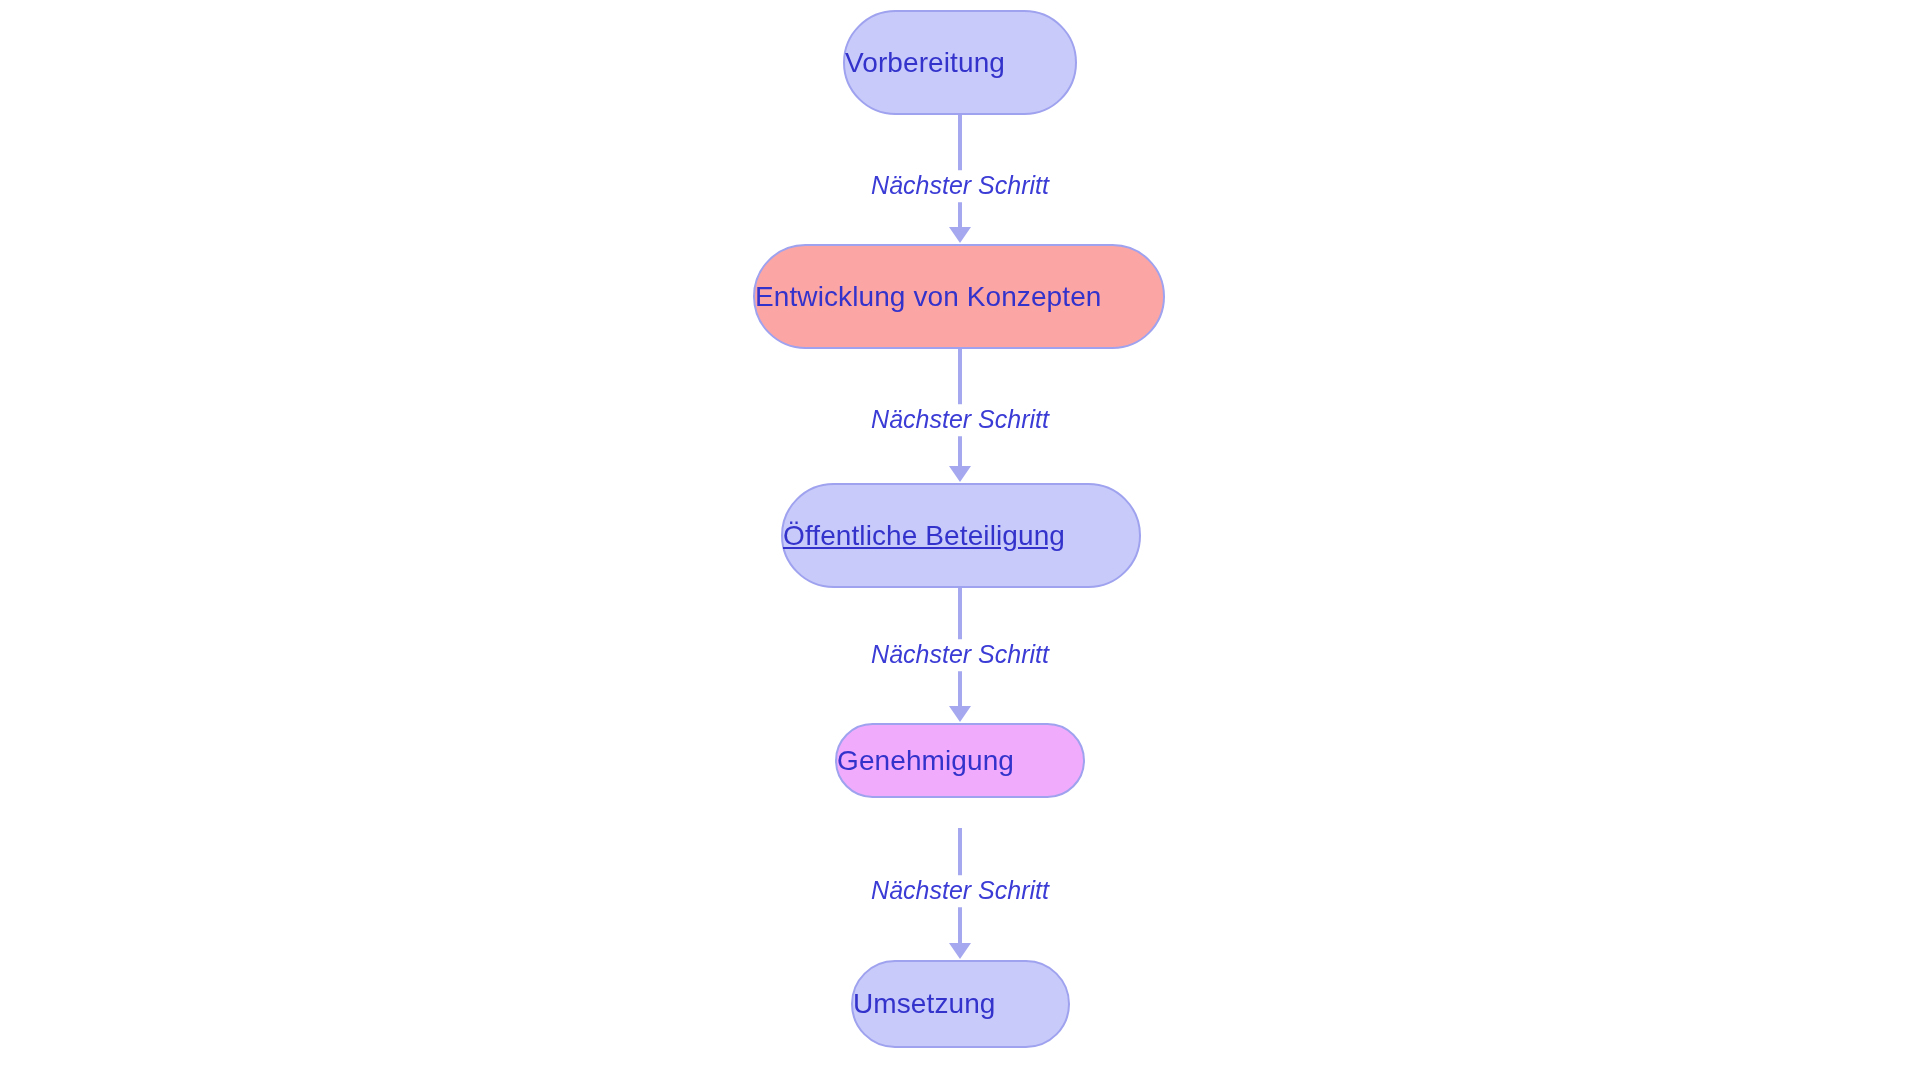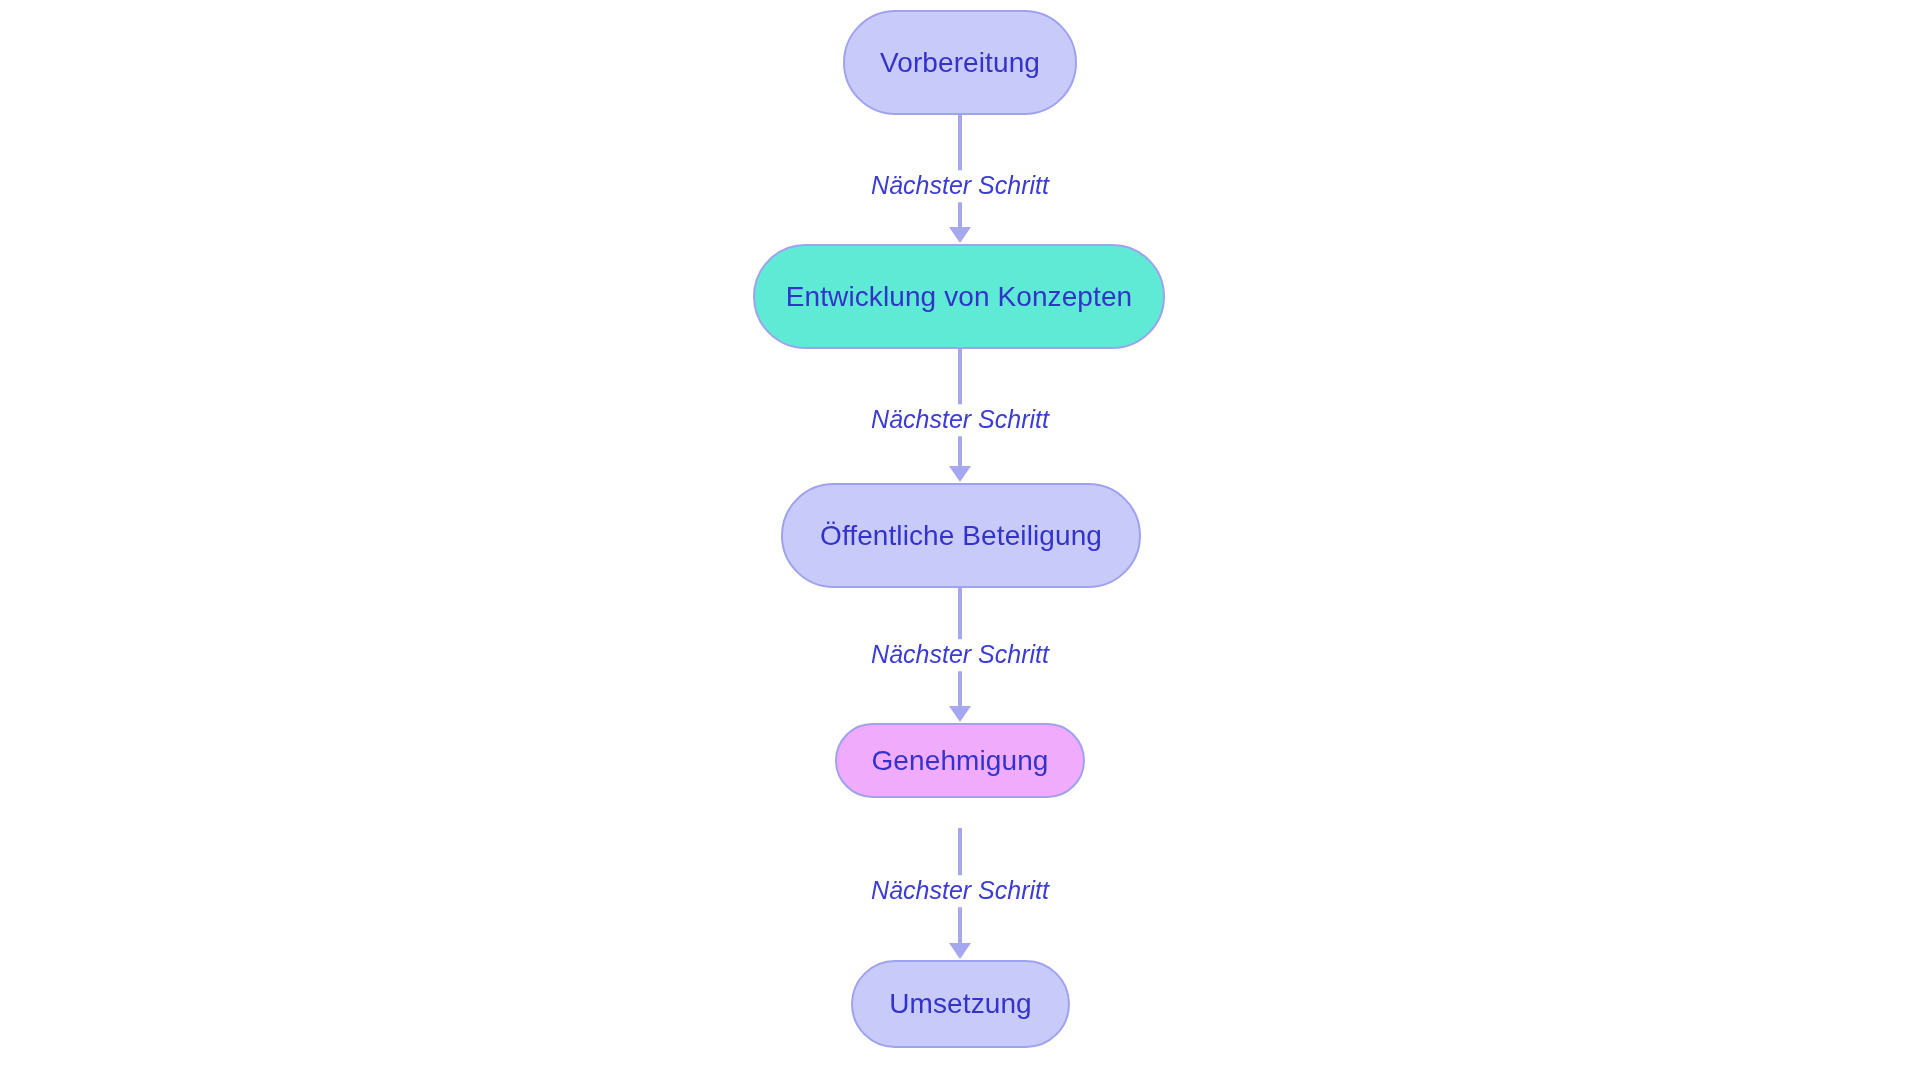--- a/index.html
+++ b/index.html
@@ -21,21 +21,21 @@
     height: 1083px;
     background: #ffffff;
   }
 
   
   .node {
     position: absolute;
     box-sizing: border-box;
     display: flex;
     align-items: center;
-    justify-content: center;
+    justify-content: flex-start;
     background: #c8cafa;
     border: 2px solid #9fa2ee;
     border-radius: 999px;
     color: #3333cc;
     font-size: 28px;
     line-height: 1;
     letter-spacing: 0.1px;
     white-space: nowrap;
     z-index: 3;
   }
@@ -100,24 +100,24 @@
     </div>
     <div class="edge-label" style="left: 960px; top: 655px; color: rgb(59, 59, 214); background: rgb(255, 255, 255);">Nächster Schritt</div>
     <div class="edge">
       <div class="edge-line" style="left: 958px; top: 828px; height: 115px; background: rgb(165, 168, 239);"></div>
       <div class="edge-arrow" style="left: 949px; top: 943px; border-top-color: rgb(165, 168, 239);"></div>
     </div>
     <div class="edge-label" style="left: 960px; top: 891px; color: rgb(59, 59, 214); background: rgb(255, 255, 255);">Nächster Schritt</div>
     <div class="node" style="left: 843px; top: 10px; width: 234px; height: 105px; background: rgb(200, 202, 250); border-color: rgb(159, 162, 238);">
       <span class="node-label" style="color: rgb(51, 51, 204);">Vorbereitung</span>
     </div>
-    <div class="node" style="left: 753px; top: 244px; width: 412px; height: 105px; background: #5eead4; border-color: rgb(159, 162, 238);">
+    <div class="node" style="left: 753px; top: 244px; width: 412px; height: 105px; background: #fca5a5; border-color: rgb(159, 162, 238);">
       <span class="node-label" style="color: rgb(51, 51, 204);">Entwicklung von Konzepten</span>
     </div>
-    <div class="node" style="left: 781px; top: 483px; width: 360px; height: 105px; background: rgb(200, 202, 250); border-color: rgb(159, 162, 238);">
+    <div class="node" style="left: 781px; top: 483px; width: 360px; height: 105px; background: rgb(200, 202, 250); border-color: rgb(159, 162, 238); text-decoration: underline;">
       <span class="node-label" style="color: rgb(51, 51, 204);">Öffentliche Beteiligung</span>
     </div>
     <div class="node" style="left: 835px; top: 723px; width: 250px; height: 75px; background: #f0abfc; border-color: rgb(159, 162, 238);">
       <span class="node-label" style="color: rgb(51, 51, 204);">Genehmigung</span>
     </div>
     <div class="node" style="left: 851px; top: 960px; width: 219px; height: 88px; background: rgb(200, 202, 250); border-color: rgb(159, 162, 238);">
       <span class="node-label" style="color: rgb(51, 51, 204);">Umsetzung</span>
     </div>
   </div>
 

